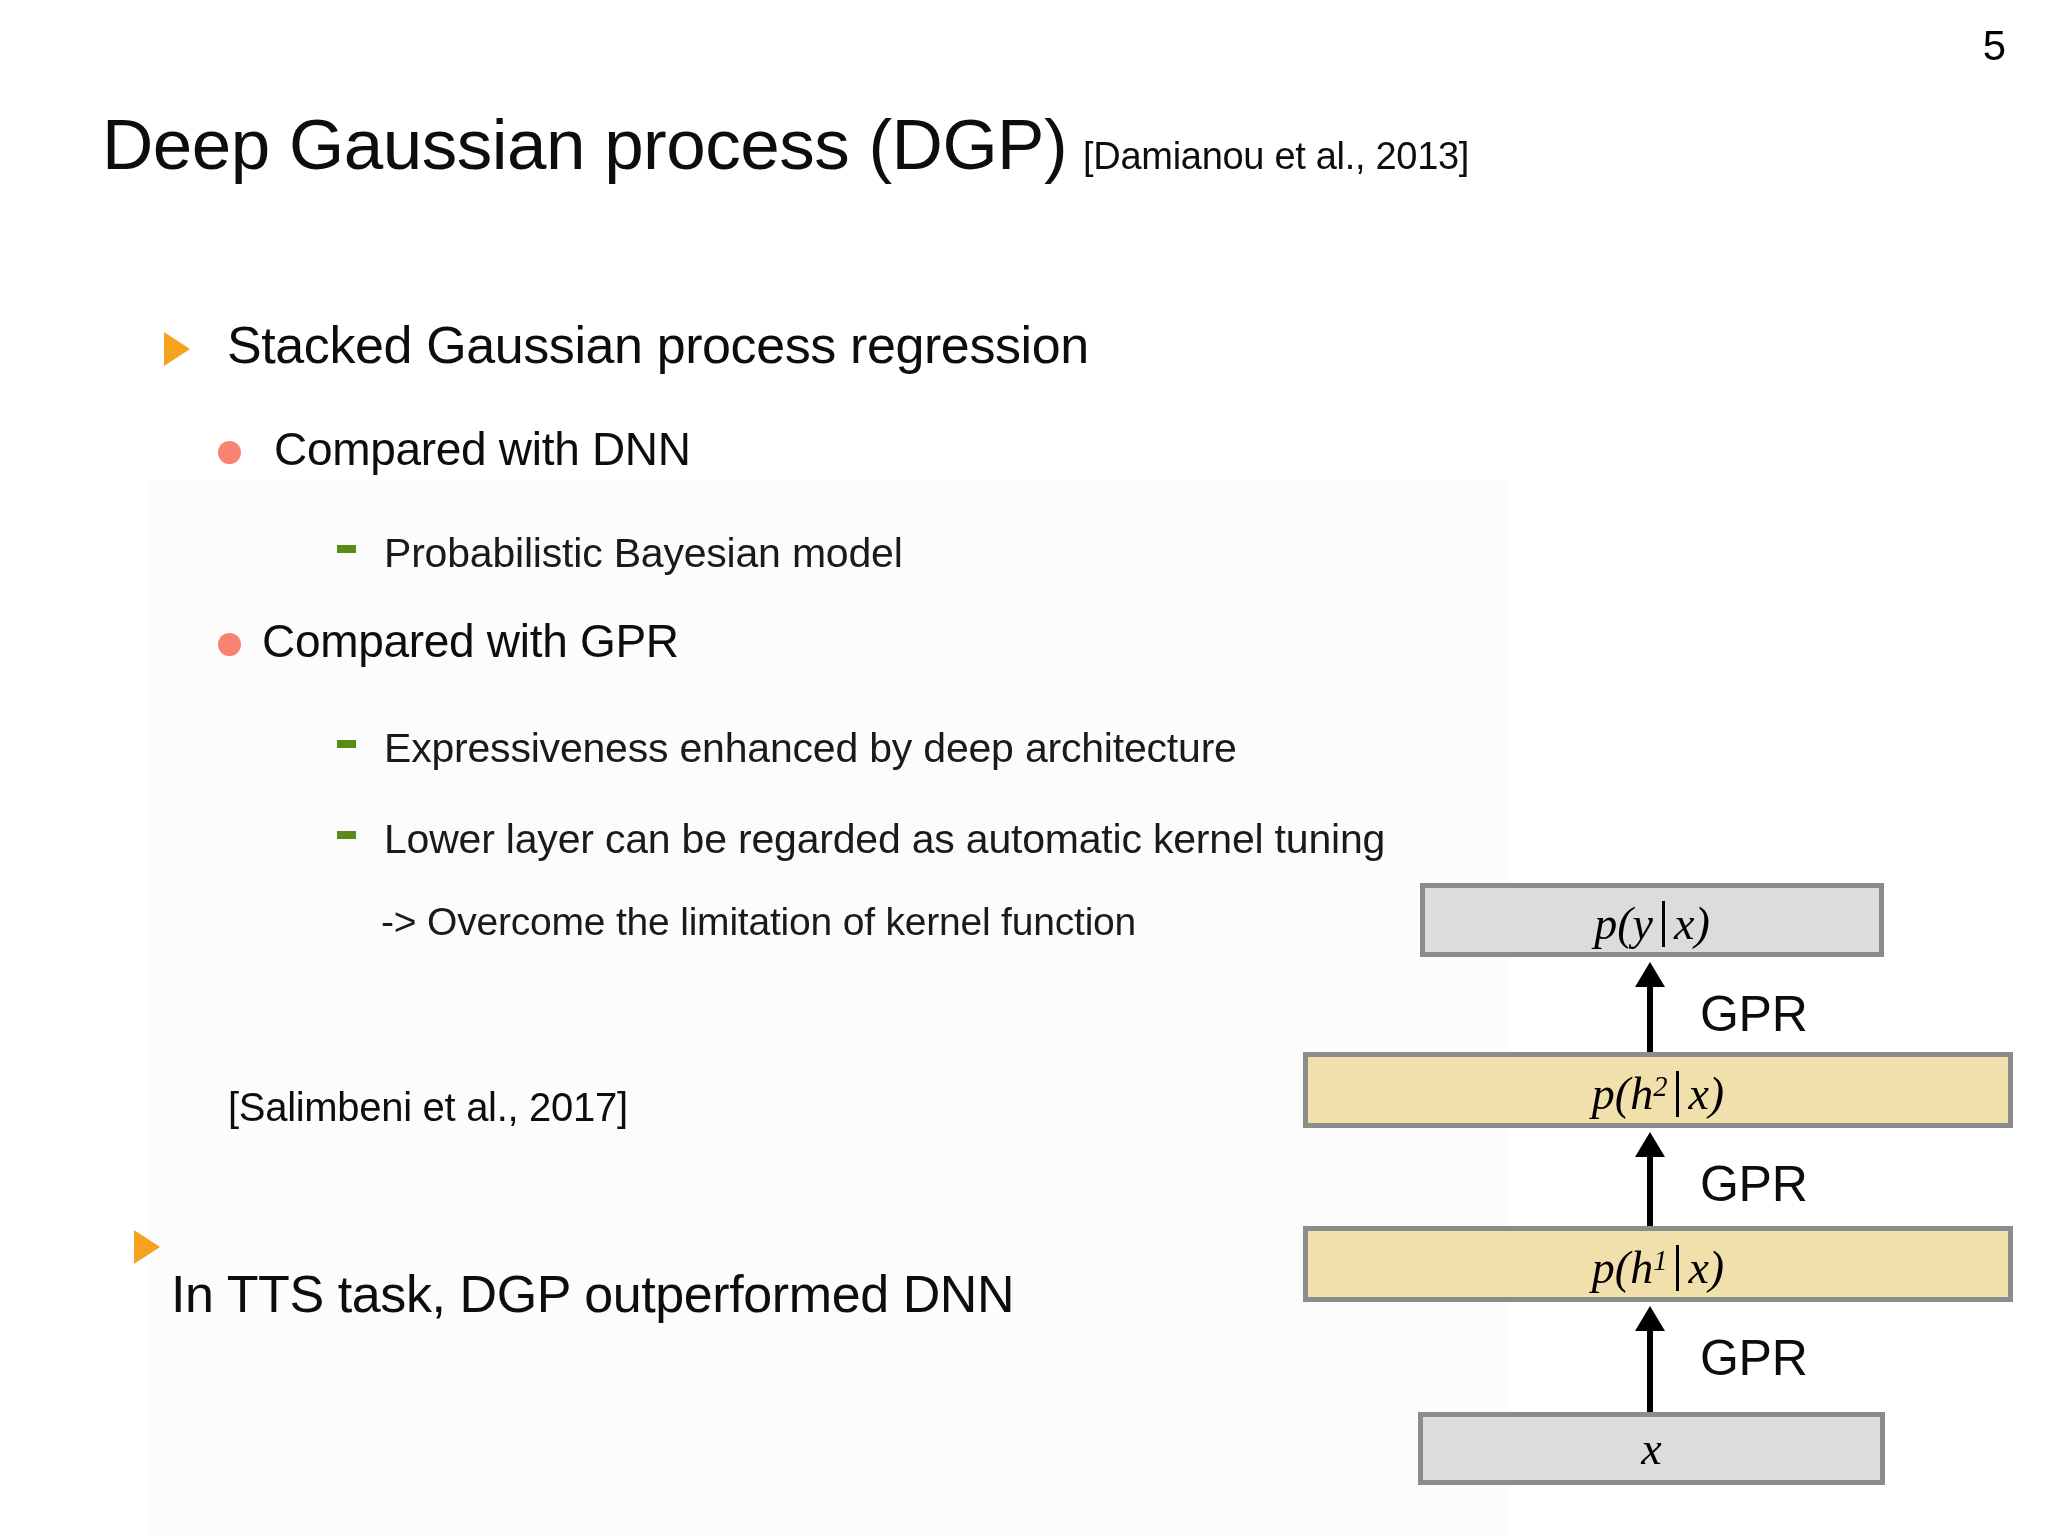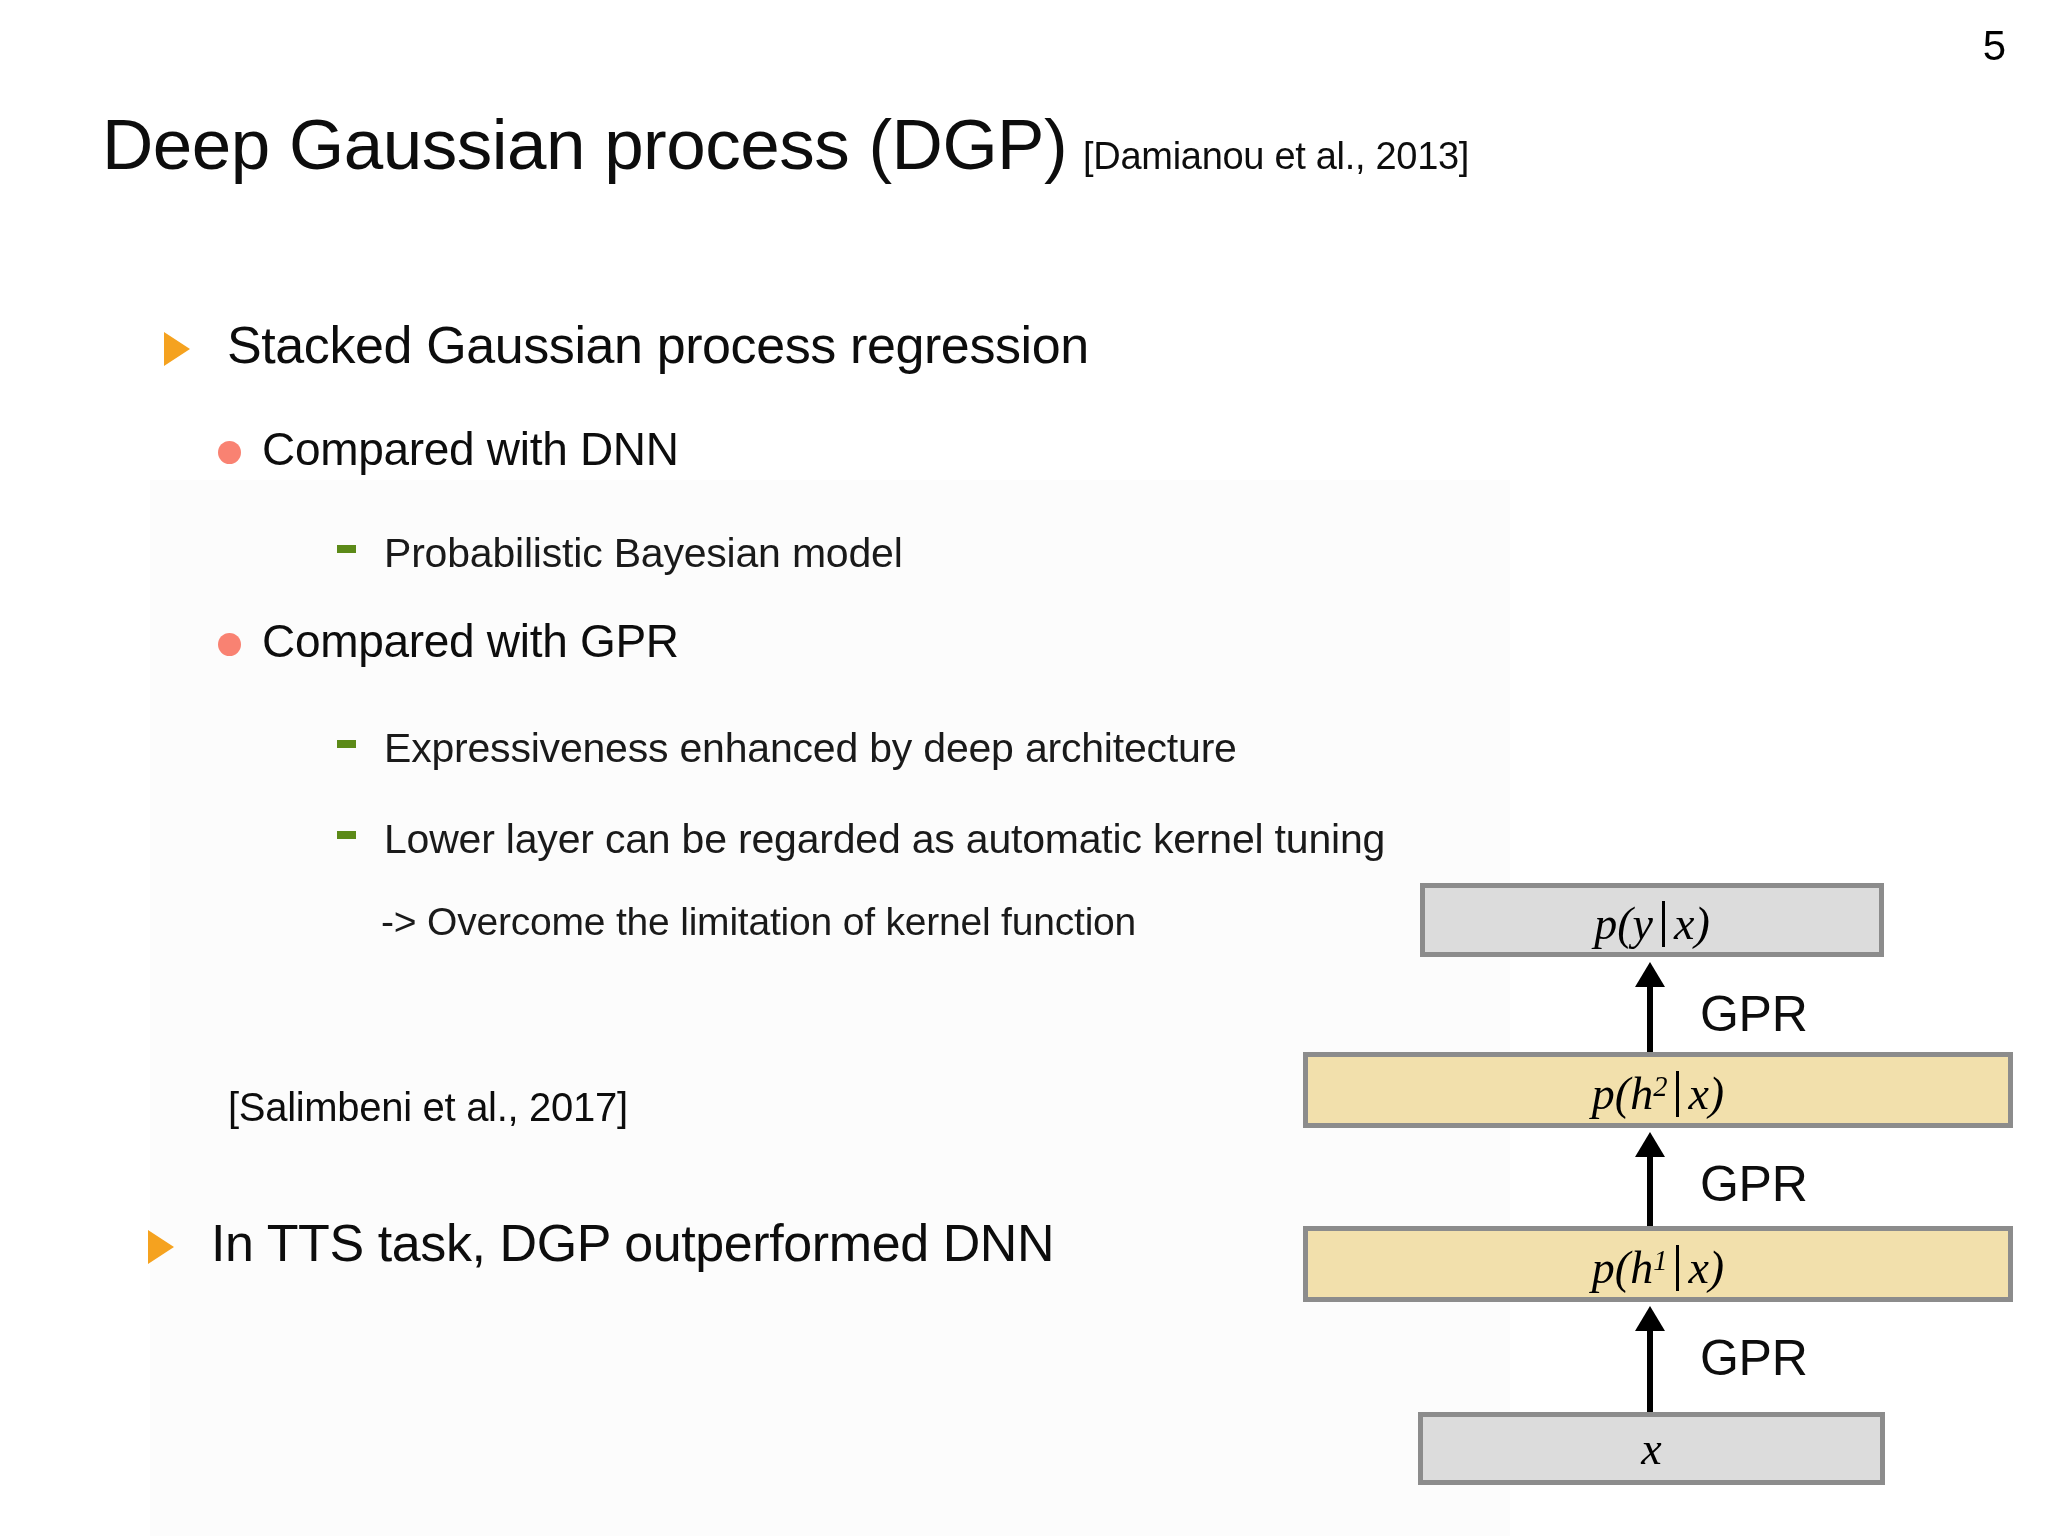--- a/index.html
+++ b/index.html
@@ -205,21 +205,21 @@
   <div class="title-row">
     <span class="title-main">Deep Gaussian process (DGP)</span>
     <span class="title-cite">[Damianou et al., 2013]</span>
   </div>
 
   <div class="lvl1" style="left:148px; top:315px;padding-left:16px;">
     <span class="tri-bullet"></span>
     <span class="lvl1-text">Stacked Gaussian process regression</span>
   </div>
 
-  <div class="lvl2" style="left:218px; top:422px;">
+  <div class="lvl2" style="left:218px; top:422px;gap:12px;">
     <span class="dot-bullet"></span>
     <span class="lvl2-text">Compared with DNN</span>
   </div>
 
   <div class="lvl3" style="left:337px; top:518px;">
     <span class="dash-bullet"></span>
     <span class="lvl3-text">Probabilistic Bayesian model</span>
   </div>
 
   <div class="lvl2" style="left:218px; top:614px;">
@@ -234,21 +234,21 @@
 
   <div class="lvl3" style="left:337px; top:804px;">
     <span class="dash-bullet"></span>
     <span class="lvl3-text">Lower layer can be regarded as automatic kernel tuning</span>
   </div>
 
   <div class="arrow-note" style="left:381px; top:900px;">-&gt; Overcome the limitation of kernel function</div>
 
   <div class="lvl1-cite" style="left:228px; top:1085px;">[Salimbeni et al., 2017]</div>
 
-  <div class="lvl1" style="left:148px; top:1213px;">
+  <div class="lvl1" style="left:134px; top:1213px;flex-direction:column;">
     <span class="tri-bullet"></span>
     <span class="lvl1-text">In TTS task, DGP outperformed DNN</span>
   </div>
 
   <div id="diagram">
 
     <div class="dbox gray" style="left:1420px; top:883px; width:464px; height:74px;">
       <span class="math">
         <span>p</span>
           <span>(</span>

